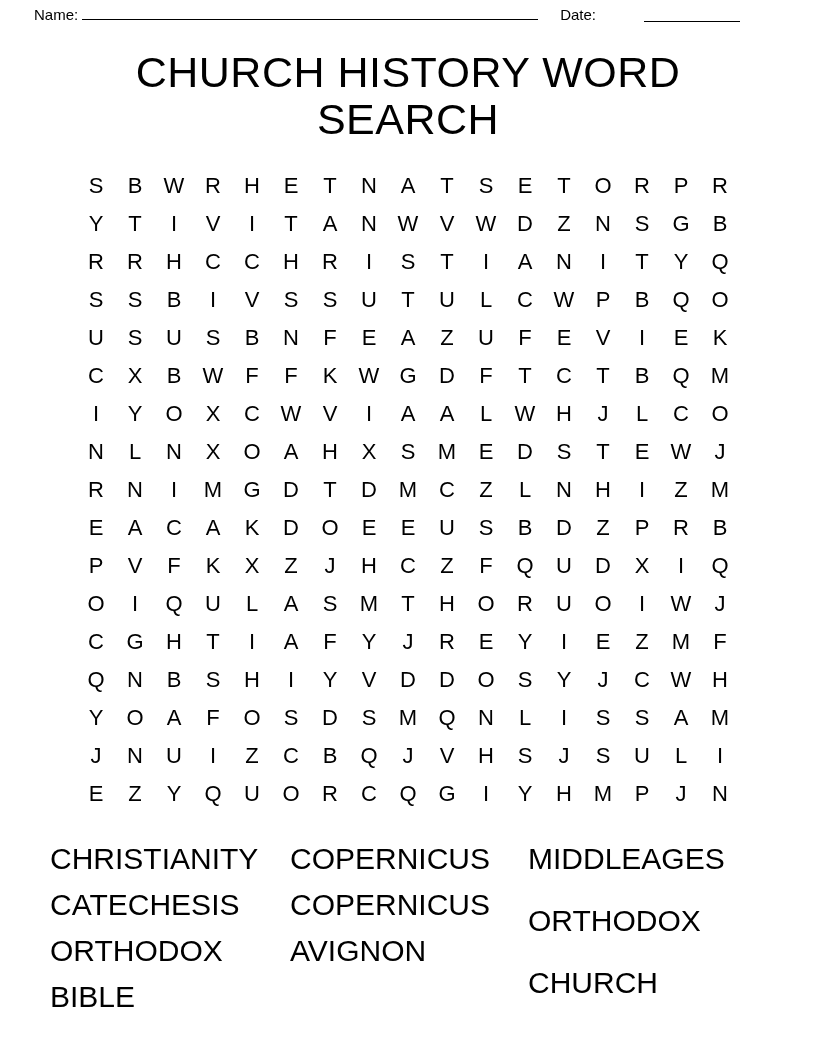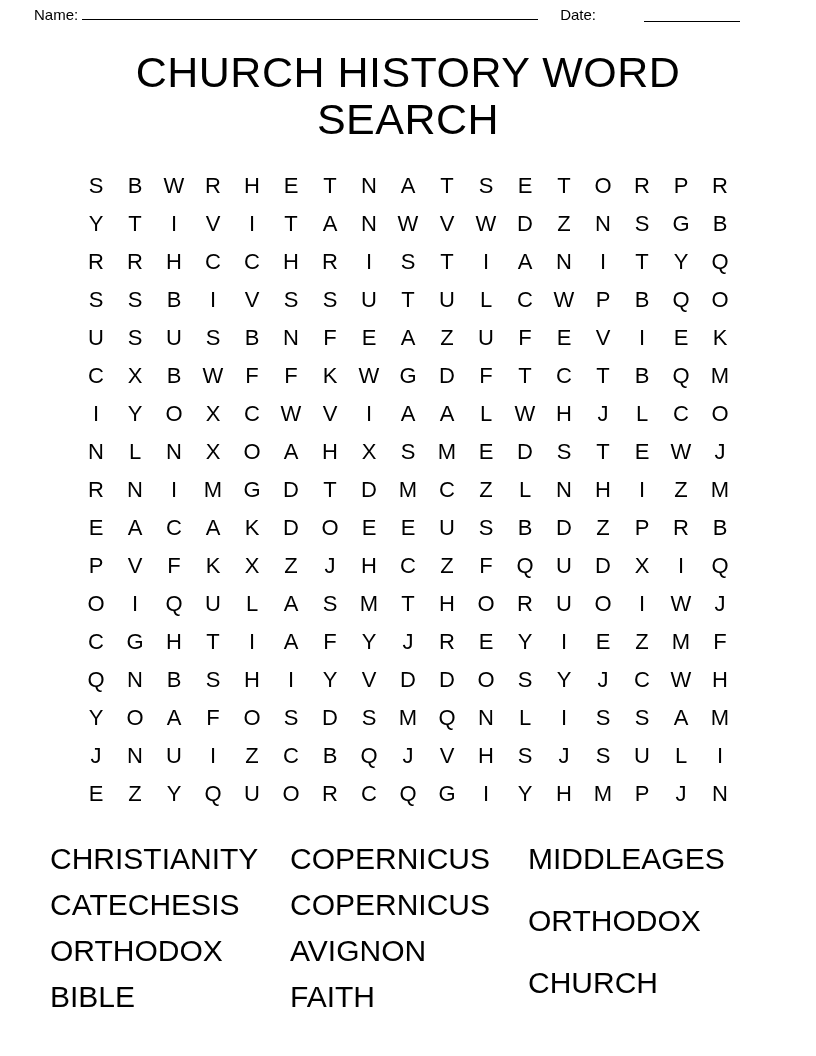--- a/index.html
+++ b/index.html
@@ -452,21 +452,20 @@
     <div class="word-col col1">
       <span class="word">CHRISTIANITY</span>
       <span class="word">CATECHESIS</span>
       <span class="word">ORTHODOX</span>
       <span class="word">BIBLE</span>
     </div>
     <div class="word-col col2">
       <span class="word">COPERNICUS</span>
       <span class="word">COPERNICUS</span>
       <span class="word">AVIGNON</span>
-      <span class="word">FAITH</span>
     </div>
     <div class="word-col col3">
       <span class="word">MIDDLEAGES</span>
       <span class="word">ORTHODOX</span>
       <span class="word">CHURCH</span>
     </div>
   </div>
 
 </div>
 

